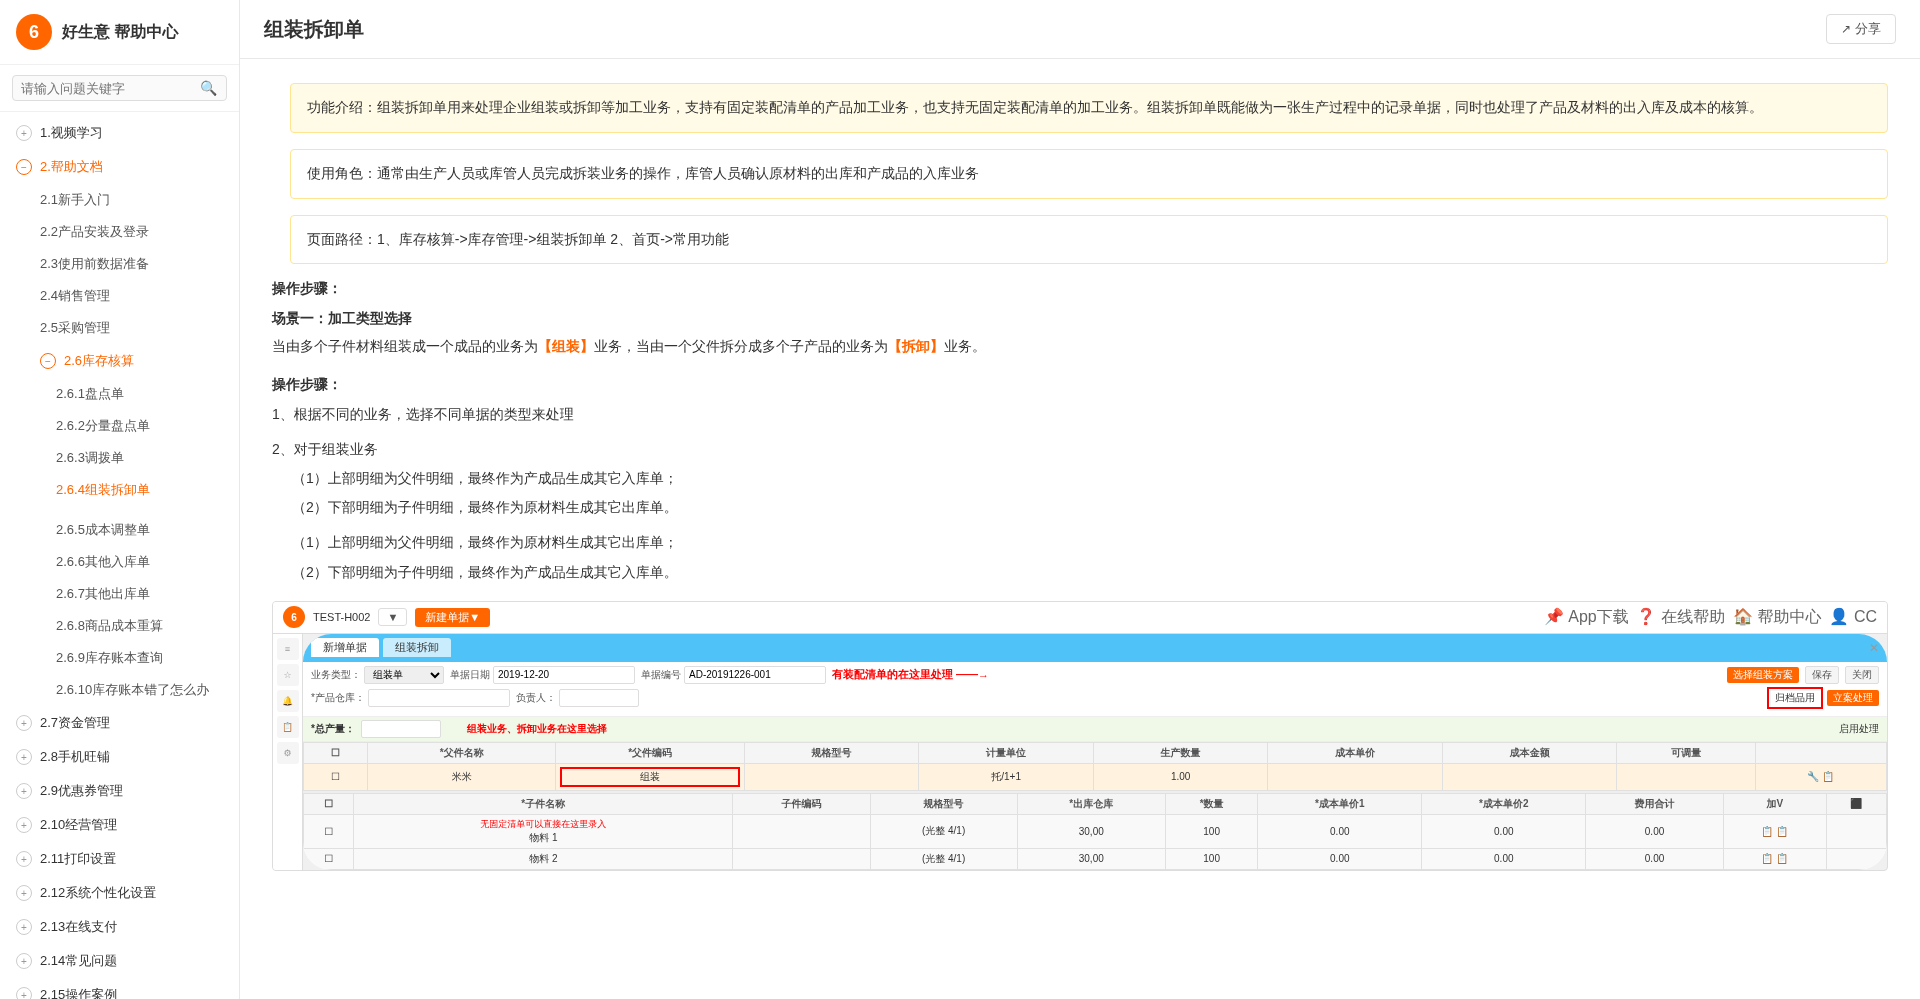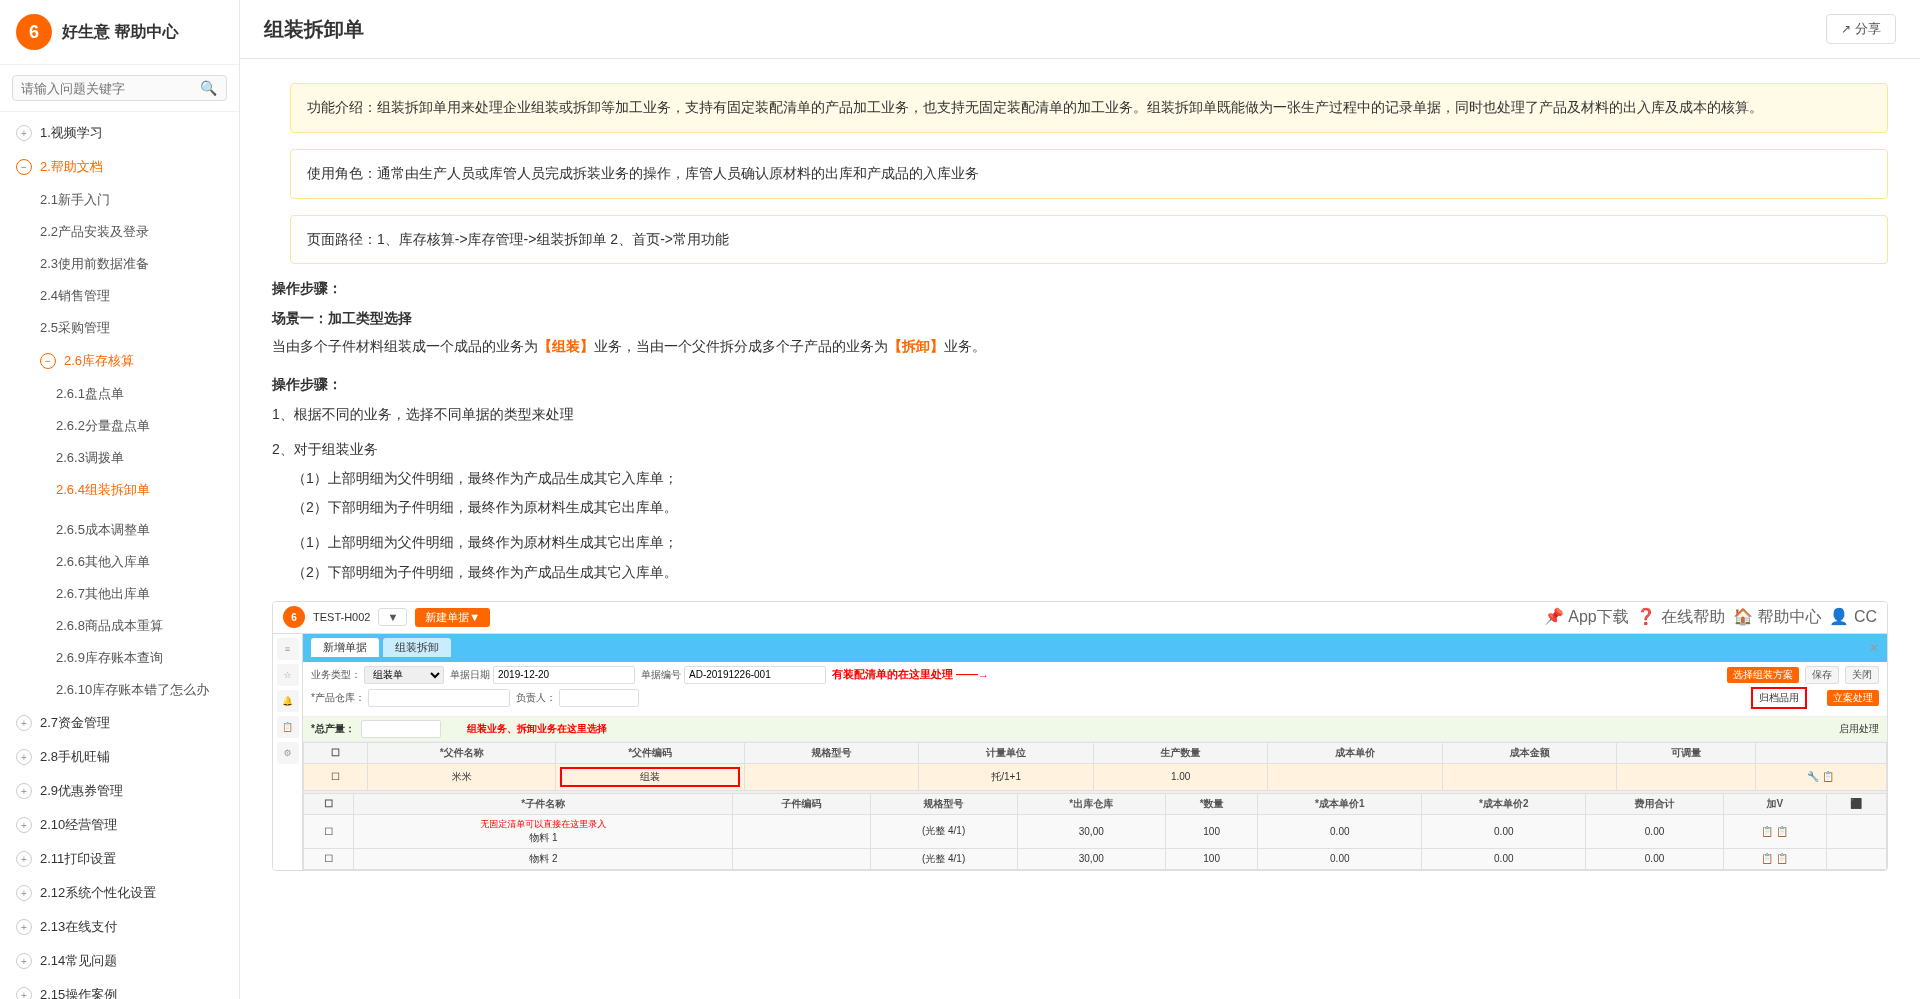--- a/index.html
+++ b/index.html
@@ -475,21 +475,21 @@
       <div style="display:flex; height: calc(100% - 32px);">
 
         <div class="app-sidebar-icons">
           <div class="app-sidebar-icon">≡</div>
           <div class="app-sidebar-icon">☆</div>
           <div class="app-sidebar-icon">🔔</div>
           <div class="app-sidebar-icon">📋</div>
           <div class="app-sidebar-icon">⚙</div>
         </div>
 
-        <div style="flex:1; overflow:hidden; background:#fff; position:relative;">
+        <div style="flex:1; overflow:hidden; background:#fff; position:relative;border-radius:28px;">
 
           <div class="app-modal-header">
             <div class="app-modal-tab">新增单据</div>
             <div class="app-modal-tab" style="background:rgba(255,255,255,0.7);">组装拆卸</div>
             <div class="app-close-btn">✕</div>
           </div>
 
           <div class="app-form">
             <div class="app-form-row">
               <div class="app-field">
@@ -513,21 +513,21 @@
             </div>
             <div class="app-form-row">
               <div class="app-field">
                 <span>*产品仓库：</span>
                 <input class="app-field-input" type="text" placeholder="" style="">
               </div>
               <div class="app-field">
                 <span>负责人：</span>
                 <input class="app-field-input" style="width: 50px;" type="text">
               </div>
-              <div style="margin-left:auto; display:flex; align-items:center; gap:20px;">
+              <div style="margin-left:auto; display:flex; align-items:center; gap:4px;">
                 <div style="border:2px solid red; padding:2px 6px; font-size:10px; color:#333;">
                   <span>归档品用</span>
                 </div>
                 <button class="app-btn-small orange">立案处理</button>
               </div>
             </div>
           </div>
 
           <div style="position:relative; padding: 3px 8px; background:#f0f9e8; border-bottom:1px solid #eee; display:flex; align-items:center; gap:6px;">
             <span style="font-size:10px; color:#333;font-weight:bold;">*总产量：</span>

